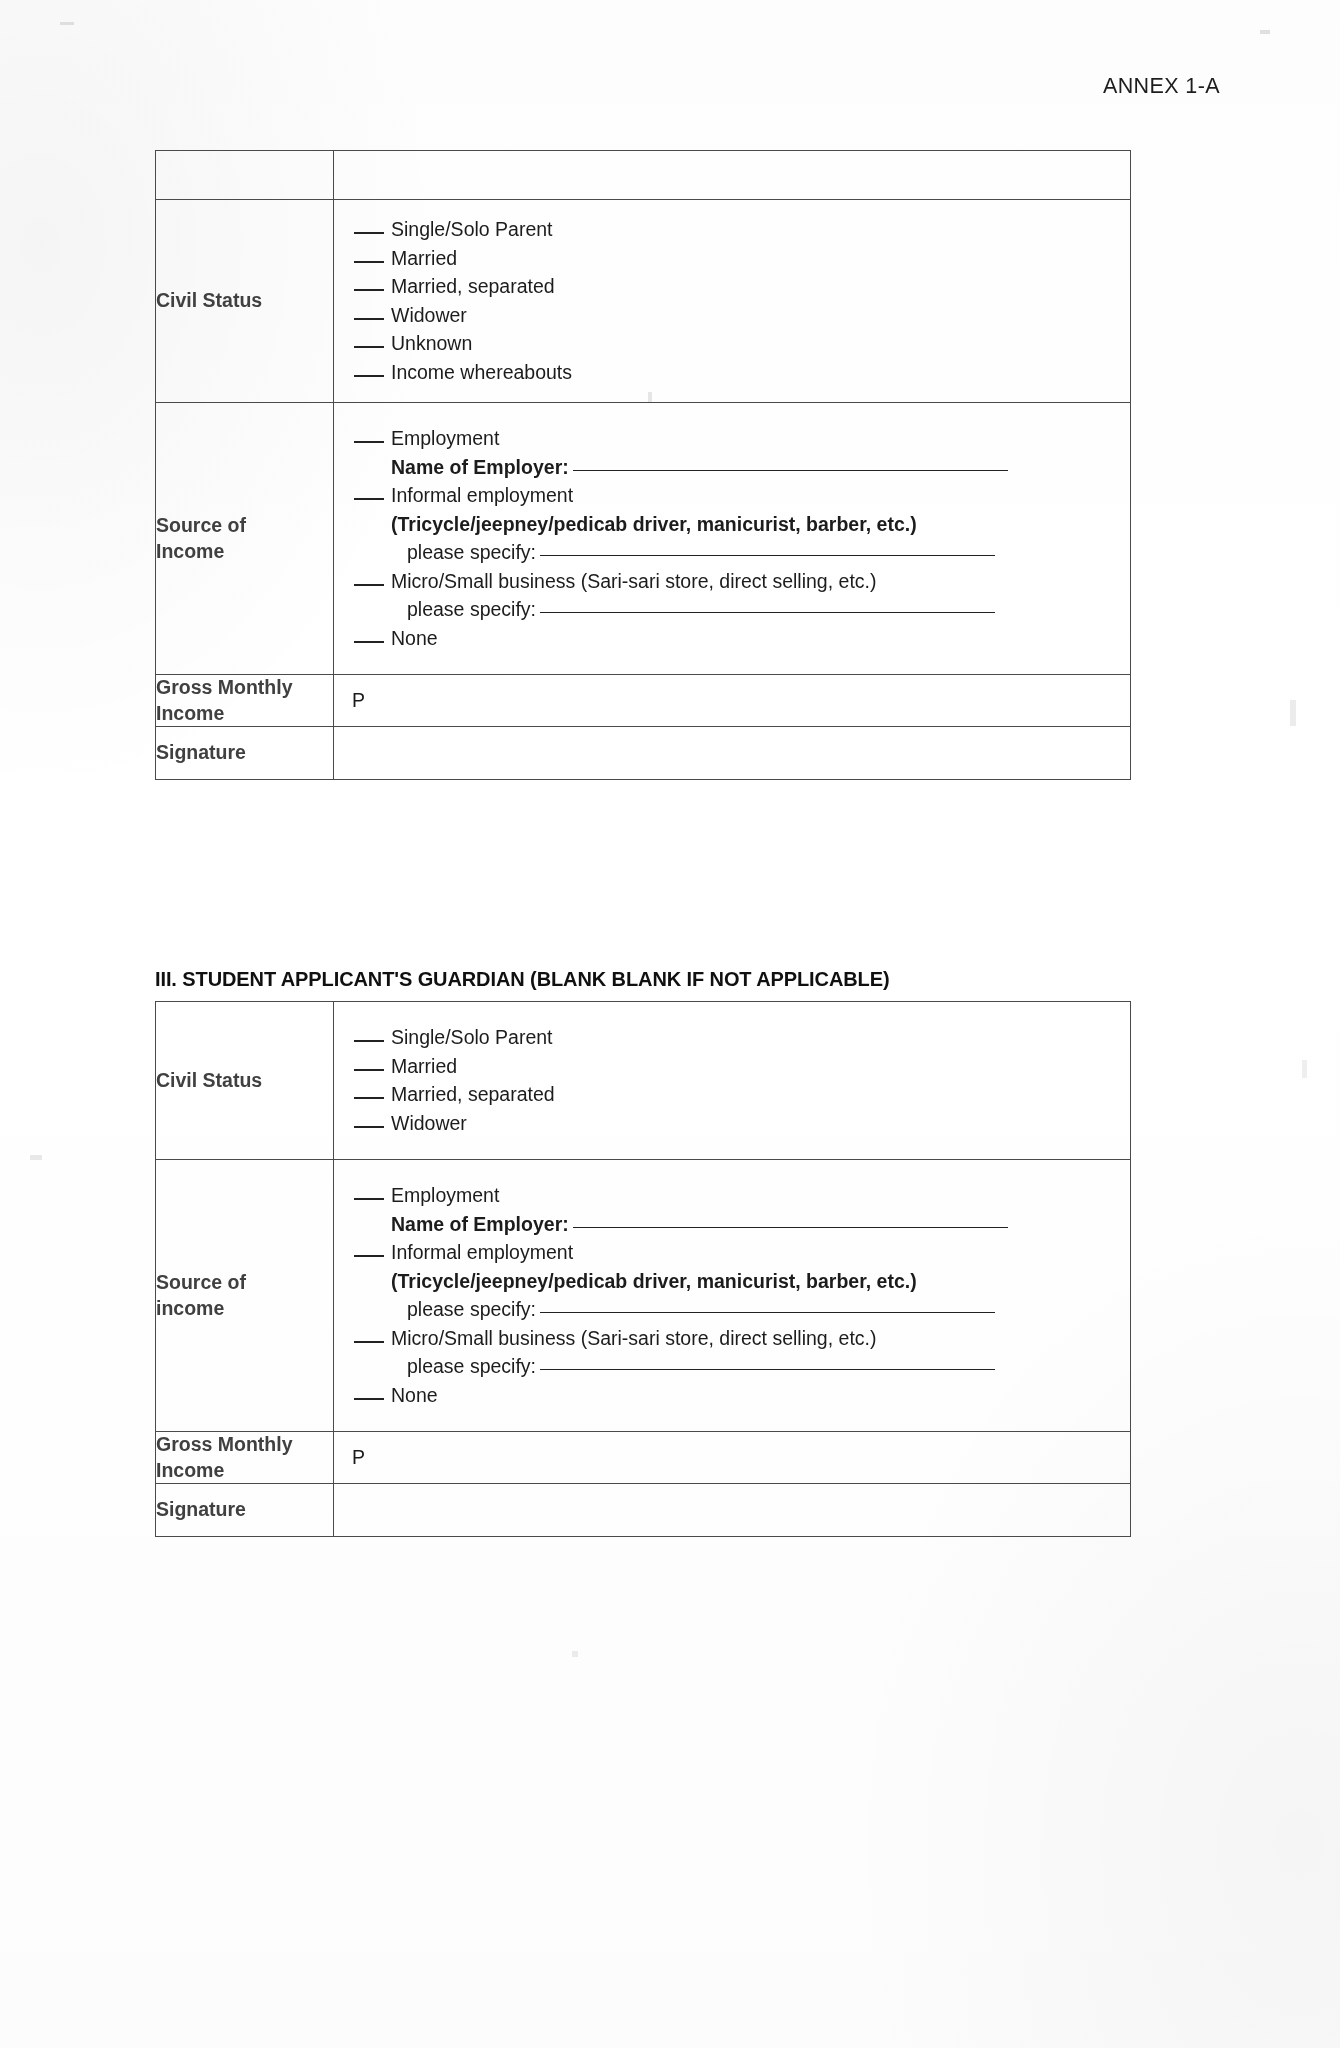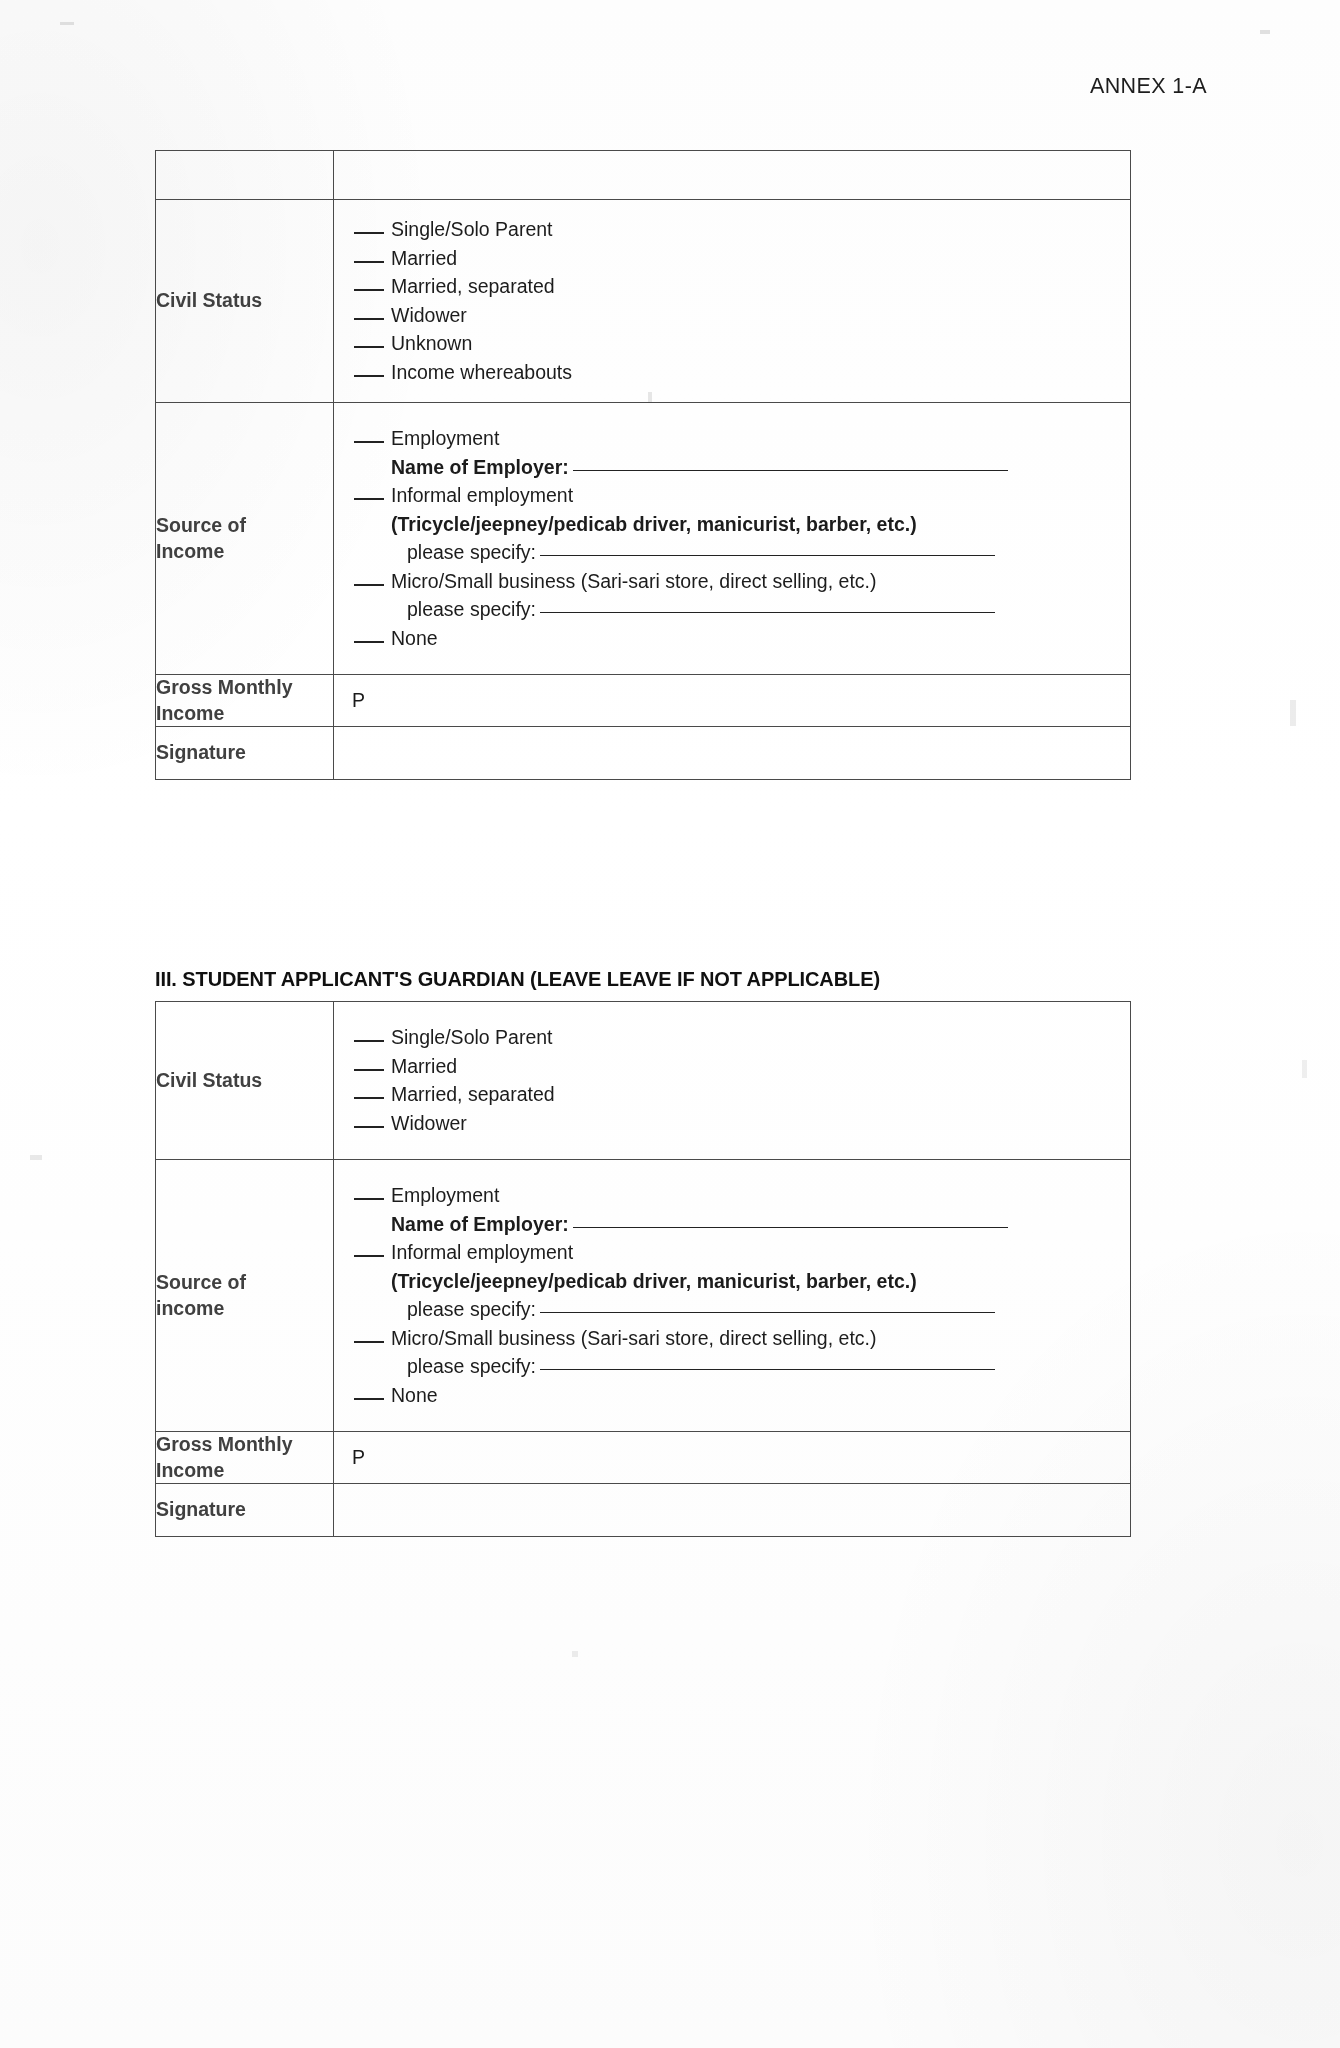--- a/index.html
+++ b/index.html
@@ -32,21 +32,21 @@
   }
 
   .content {
     position: absolute;
     inset: 0;
   }
 
   .annex-label {
     position: absolute;
     top: 74px;
-    right: 133px;
+    right: 120px;
     font-size: 21.5px;
     letter-spacing: .4px;
     color: #1d1d1d;
     white-space: nowrap;
   }
 
   
   table.form-table {
     position: absolute;
     left: 155px;
@@ -221,21 +221,21 @@
 
       <tr>
         <td class="lbl" style="padding-top:13px;padding-bottom:13px;">Signature</td>
         <td>
           <div class="peso-cell" style="min-height:30px;"></div>
         </td>
       </tr>
     </tbody>
   </table>
 
-  <div class="section-heading" style="top:968px;">III. STUDENT APPLICANT'S GUARDIAN (LEAVE LEAVE IF NOT APPLICABLE)</div>
+  <div class="section-heading" style="top:968px;">III. STUDENT APPLICANT'S GUARDIAN (BLANK BLANK IF NOT APPLICABLE)</div>
 
   <table class="form-table" style="top:1001px;">
     <colgroup>
         <col class="label-col">
         <col class="value-col">
       </colgroup>
     <tbody>
 
       <tr>
         <td class="lbl">Civil Status</td>

